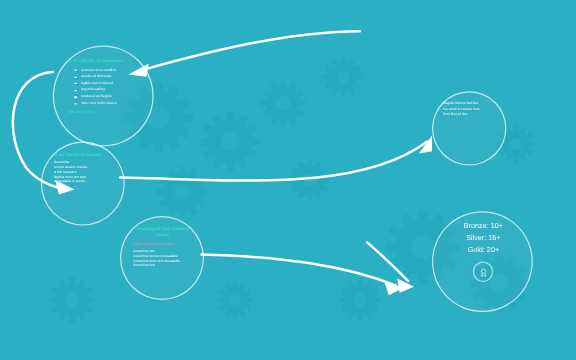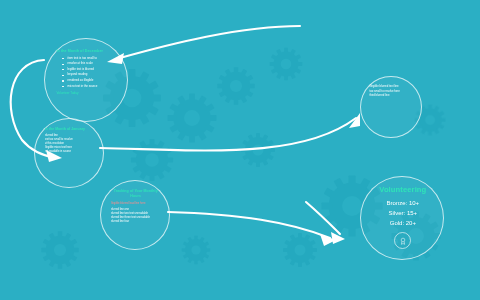--- a/index.html
+++ b/index.html
@@ -198,21 +198,20 @@
       <div class="n-body blur">
         <div>illegible blurred text line</div>
         <div>too small to resolve here</div>
         <div>third blurred line</div>
       </div>
     </div>
   </div>
 
   <div class="node" id="node5">
     <div class="node-inner">
-      <div class="n-title">Volunteering</div>
       <div class="tier">Bronze: 10+</div>
       <div class="tier">Silver: 15+</div>
       <div class="tier">Gold: 20+</div>
       <div class="badge">
         <svg width="8" height="8" viewBox="0 0 24 24" aria-hidden="true">
           <circle cx="12" cy="9" r="5.5" fill="none" stroke="rgba(255,255,255,0.75)" stroke-width="2"></circle>
           <path d="M8.5 14 L7 22 L12 19.5 L17 22 L15.5 14" fill="none" stroke="rgba(255,255,255,0.75)" stroke-width="2" stroke-linejoin="round"></path>
         </svg>
       </div>
     </div>

